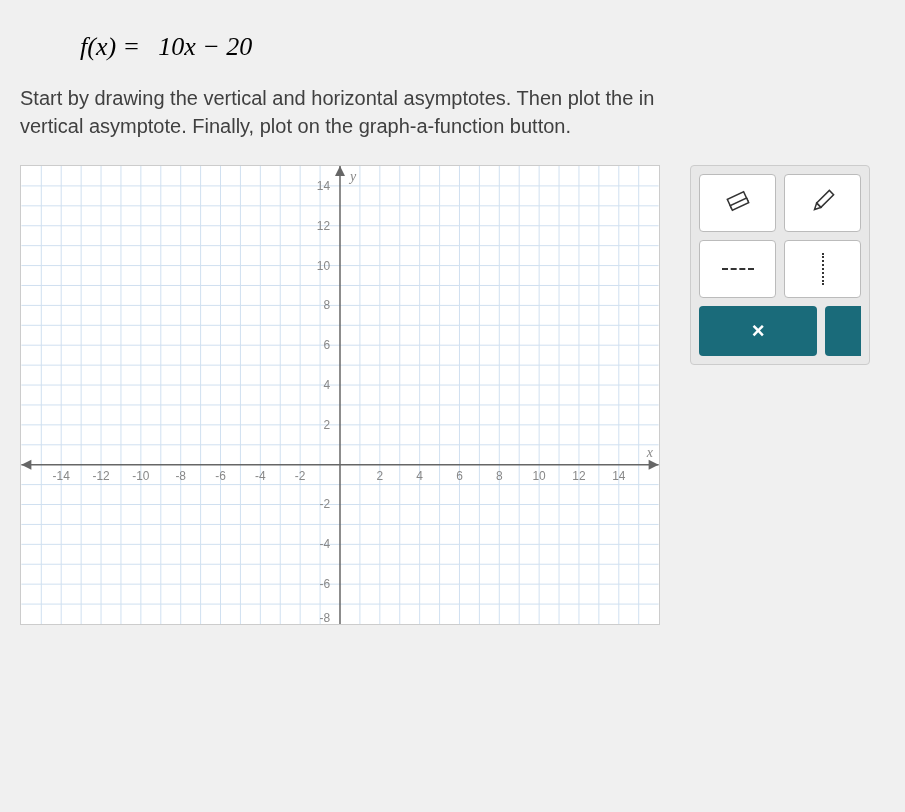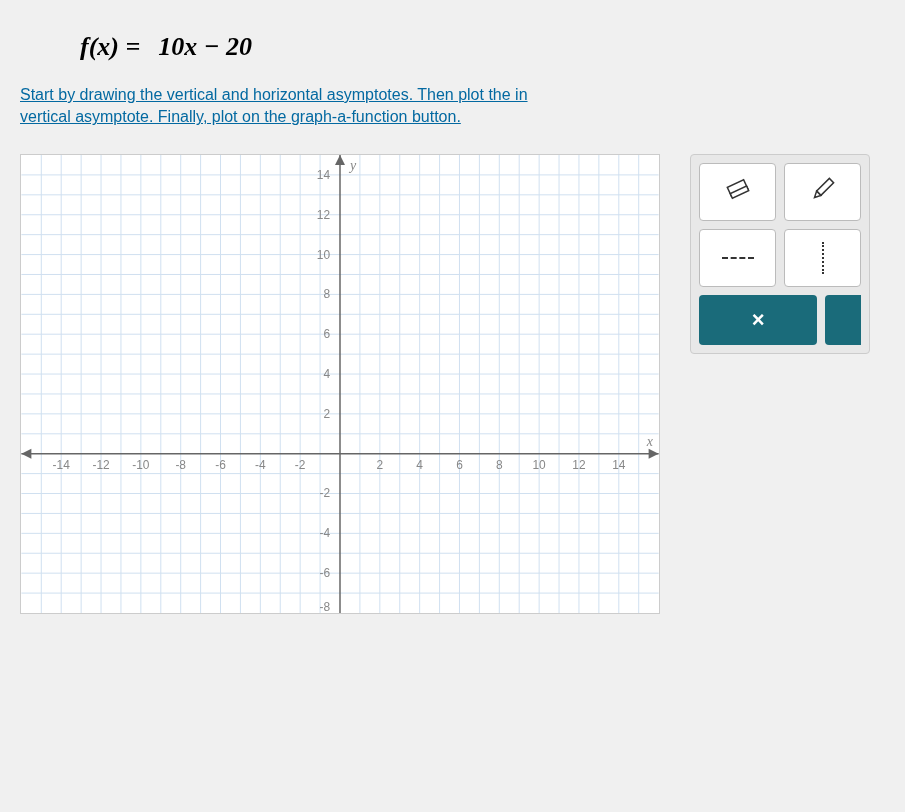--- a/index.html
+++ b/index.html
@@ -16,21 +16,20 @@
       position: relative;
     }
     .content {
       padding: 10px 20px;
     }
     .formula-area {
       margin: 20px 0 20px 60px;
       font-size: 26px;
       font-family: 'Times New Roman', serif;
       font-style: italic;
-      font-weight: bold;
     }
     .formula {
       display: inline-flex;
       align-items: center;
     }
     .func-left {
       margin-right: 8px;
     }
     .fraction {
       display: inline-flex;
@@ -42,25 +41,24 @@
     .numerator {
       padding: 2px 10px;
       font-style: italic;
     }
     .denominator {
       border-top: 2px solid #000;
       padding: 2px 10px;
       font-style: italic;
     }
     .instructions {
-      font-size: 16px;
-      color: #0369a1;
+      font-size: 20px;
+      color: #404040;
       margin: 15px 0 25px 0;
       line-height: 1.4;
-      text-decoration: underline;
     }
     .graph-tools-container {
       display: flex;
       align-items: flex-start;
       gap: 30px;
     }
     .graph-panel {
       background: #fff;
       border: 1px solid #ccc;
       width: 640px;

